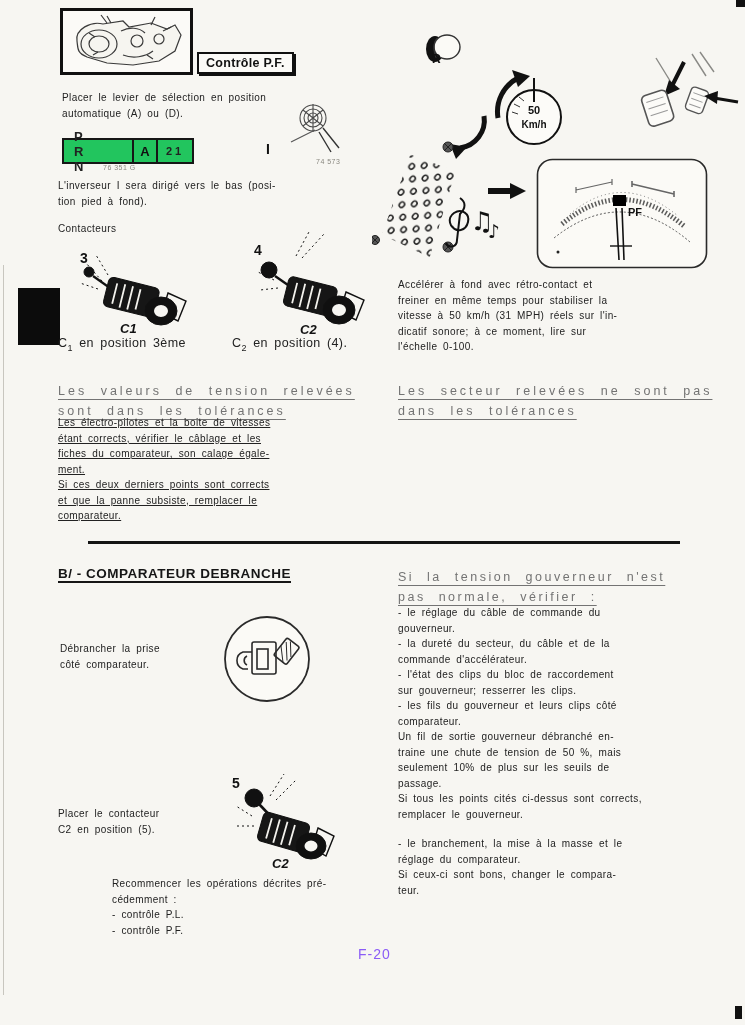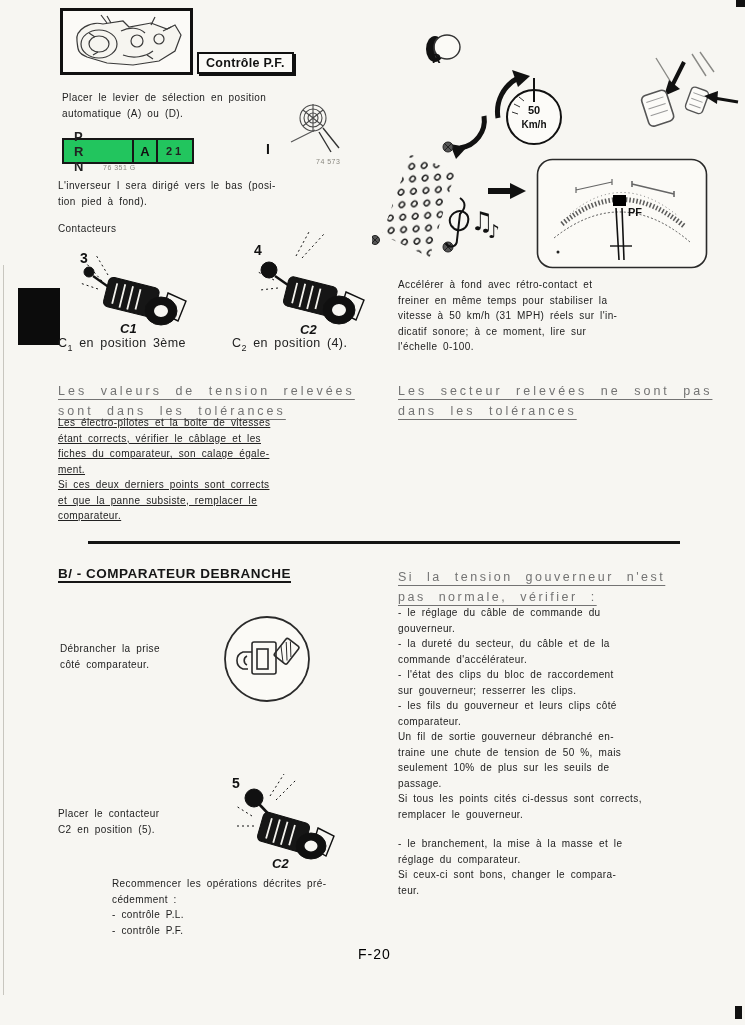--- a/index.html
+++ b/index.html
@@ -34,21 +34,21 @@
     font-size:13px;font-weight:bold;letter-spacing:13px;padding-left:10px;color:#222;}
   .sel-a{width:22px;display:flex;align-items:center;justify-content:center;
     border-left:2px solid #161616;border-right:2px solid #161616;
     font-size:13px;font-weight:bold;color:#111;}
   .sel-21{width:34px;display:flex;align-items:center;justify-content:center;
     font-size:11px;font-weight:bold;letter-spacing:3px;color:#222;}
   .caption{font-size:12.5px;letter-spacing:.4px;word-spacing:2.5px;color:#222;}
   .caption sub{font-size:9px;}
   .divider{background:#141414;height:3px;}
   .tab{background:#0c0c0c;}
-  .page-num{font-size:14px;letter-spacing:1px;color:#000000;}
+  .page-num{font-size:14px;letter-spacing:1px;color:#8b5cf6;}
   svg{display:block;}
 </style>
 </head>
 <body>
 
 <div id="page">
 
   <div class="abs" style="left:3px;top:265px;width:1px;height:730px;background:#c8c6bf;"></div>
   <div class="abs" style="left:736px;top:0;width:9px;height:7px;background:#111;"></div>
   <div class="abs" style="left:735px;top:1006px;width:7px;height:13px;background:#111;"></div>

